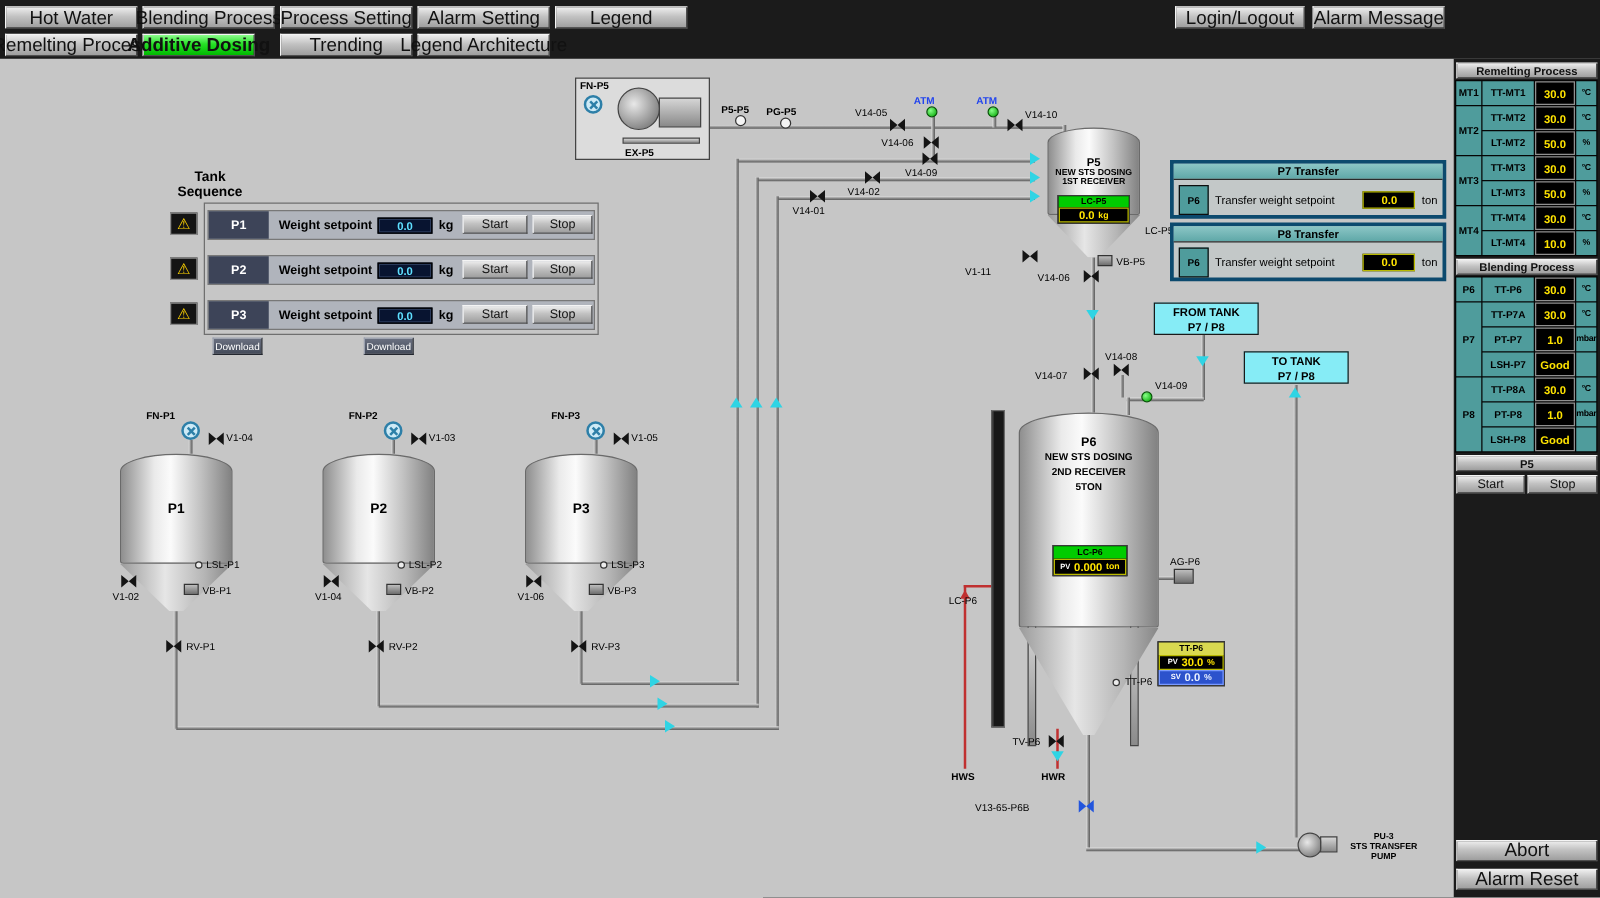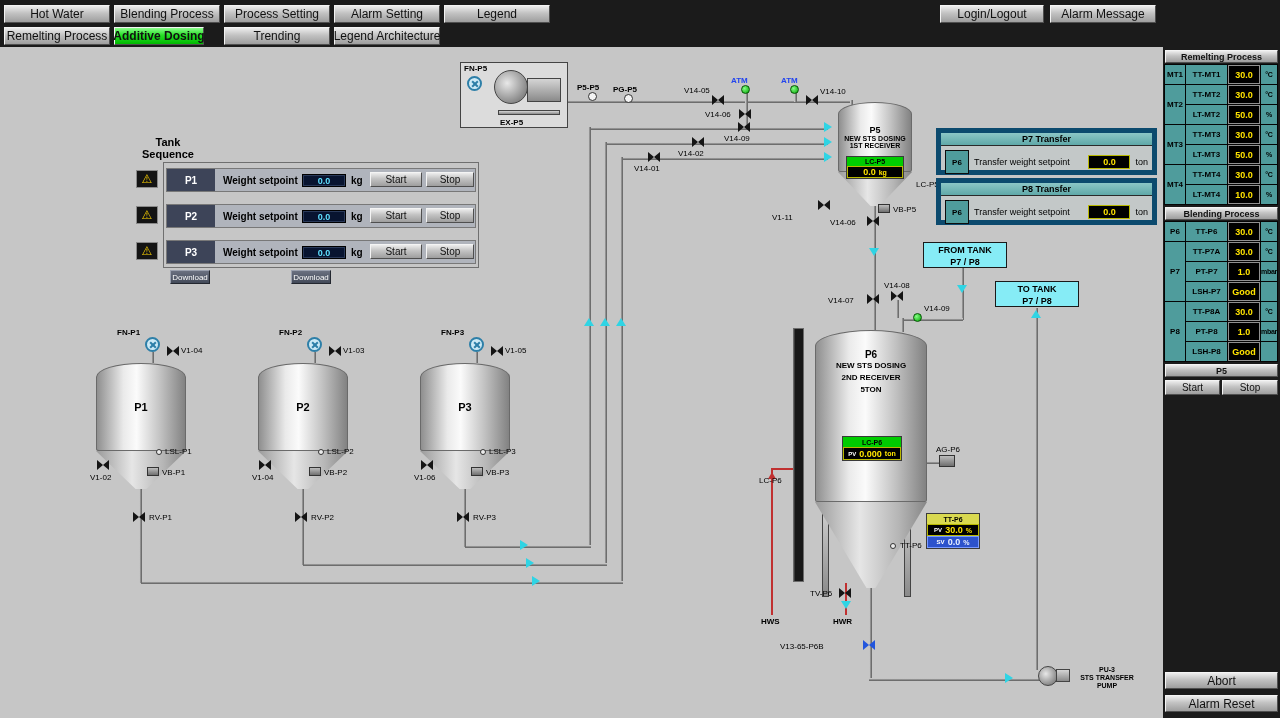--- a/index.html
+++ b/index.html
@@ -1,20 +1,20 @@
 <!DOCTYPE html>
 <html><head>
 <meta charset="utf-8">
 <style>
   *{margin:0;padding:0;box-sizing:border-box}
   body{font-family:"Liberation Sans",sans-serif;background:#333}
   .screen{position:relative;width:1280px;height:718px;background:#c6c6c6;overflow:hidden}
   .abs{position:absolute}
   .nav{position:absolute;left:0;top:0;width:1280px;height:47px;background:#1b1b1b}
-  .btn{position:absolute;height:18px;background:linear-gradient(#ededed,#c2c2c2 45%,#9e9e9e);border:1px solid;border-color:#f4f4f4 #4f4f4f #4f4f4f #f4f4f4;font-size:12px;color:#111;display:flex;align-items:center;justify-content:center;cursor:default;white-space:nowrap}
+  .btn{position:absolute;height:18px;background:linear-gradient(#ededed,#c2c2c2 45%,#9e9e9e);border:1px solid;border-color:#f4f4f4 #4f4f4f #4f4f4f #f4f4f4;font-size:15px;color:#111;display:flex;align-items:center;justify-content:center;cursor:default;white-space:nowrap}
   .btn.green{background:linear-gradient(#8dfc8d,#26e026 45%,#00b900);font-weight:bold}
   .btn.small{height:15px;font-size:10px}
   .lbl{position:absolute;font-size:8px;color:#000;white-space:nowrap;line-height:9px}
   .lbl.b{font-weight:bold}
   .lbl.blue{color:#2244ee;font-weight:bold}
   .ph{position:absolute;height:3px;background:linear-gradient(#dedede,#8a8a8a 55%,#5c5c5c)}
   .pv{position:absolute;width:3px;background:linear-gradient(90deg,#dedede,#8a8a8a 55%,#5c5c5c)}
   .ph.red,.pv.red{background:#c03030}
   .ph.red{height:2px}.pv.red{width:2px}
   .valve{position:absolute;width:12px;height:10px}
@@ -39,21 +39,21 @@
   .ar.ured{border-left:4px solid transparent;border-right:4px solid transparent;border-bottom:7px solid #c03030}
   .tankbody{position:absolute;background:linear-gradient(90deg,#8f8f8f,#eaeaea 30%,#fbfbfb 45%,#c2c2c2 72%,#828282);border:1px solid #6a6a6a;border-radius:45px 45px 3px 3px / 14px 14px 2px 2px;display:flex;align-items:center;justify-content:center}
   .tankcone{position:absolute;background:linear-gradient(90deg,#9a9a9a,#e6e6e6 40%,#b5b5b5 75%,#868686);clip-path:polygon(0 0,100% 0,56% 100%,44% 100%)}
   .tname{font-size:11px;font-weight:bold;color:#000}
   .ttl{position:absolute;text-align:center;color:#000;font-weight:bold}
   .disp{position:absolute;border:1px solid #3a3a3a;background:#000}
   .disp .hdr{background:#00cc00;color:#000;font-size:7px;font-weight:bold;display:flex;align-items:center;justify-content:center;height:9px}
   .disp .val{display:flex;align-items:center;justify-content:center;gap:3px;color:#ffe400;font-weight:bold;font-size:9px;background:#000;border:1px solid #b9b900}
   .tag6{font-size:6px;color:#fff;font-weight:bold}
   .cyanbox{position:absolute;background:#86ecf6;border:1px solid #1a1a1a;text-align:center;font-weight:bold;color:#000;font-size:9px;line-height:12px;padding-top:1px}
-  .panel{position:absolute;background:#c3c8c8;border:5px solid #0c4a6e}
+  .panel{position:absolute;background:#c3c8c8;border:3px solid #0c4a6e}
   .panel .phd{height:13px;background:linear-gradient(#8cc6c6,#5fa8a8);border-bottom:1px solid #2a2a2a;display:flex;align-items:center;justify-content:center;font-size:9px;font-weight:bold;color:#000}
   .panel .pbody{display:flex;align-items:center;gap:5px;padding:4px 4px 0 4px}
   .tealcell{background:#4f9c9c;border:1px solid #0d0d0d;color:#000;font-weight:bold;font-size:8px;display:flex;align-items:center;justify-content:center}
   .dval{background:#000;color:#ffe400;font-weight:bold;font-size:9px;display:flex;align-items:center;justify-content:center;border:1px solid #b9b900}
   .sidebar{position:absolute;left:1163px;top:47px;width:117px;height:671px;background:#1b1b1b}
   .sbg{position:absolute;display:grid;grid-template-columns:20px 41px 32px 16px;grid-auto-rows:19px;gap:1px;background:#050505;padding:1px;left:1164px}
   .sbc{background:#4f9c9c;color:#000;font-weight:bold;font-size:8px;display:flex;align-items:center;justify-content:center}
   .sbv{background:#000;color:#ffe400;font-weight:bold;font-size:9px;display:flex;align-items:center;justify-content:center;border:1px solid #909090}
   .sbu{background:#4f9c9c;color:#000;font-weight:bold;font-size:7px;display:flex;align-items:center;justify-content:center;letter-spacing:-0.3px}
   .seqrow{position:absolute;width:310px;height:24px;background:#b0b4bc;border:1px solid #787878}

